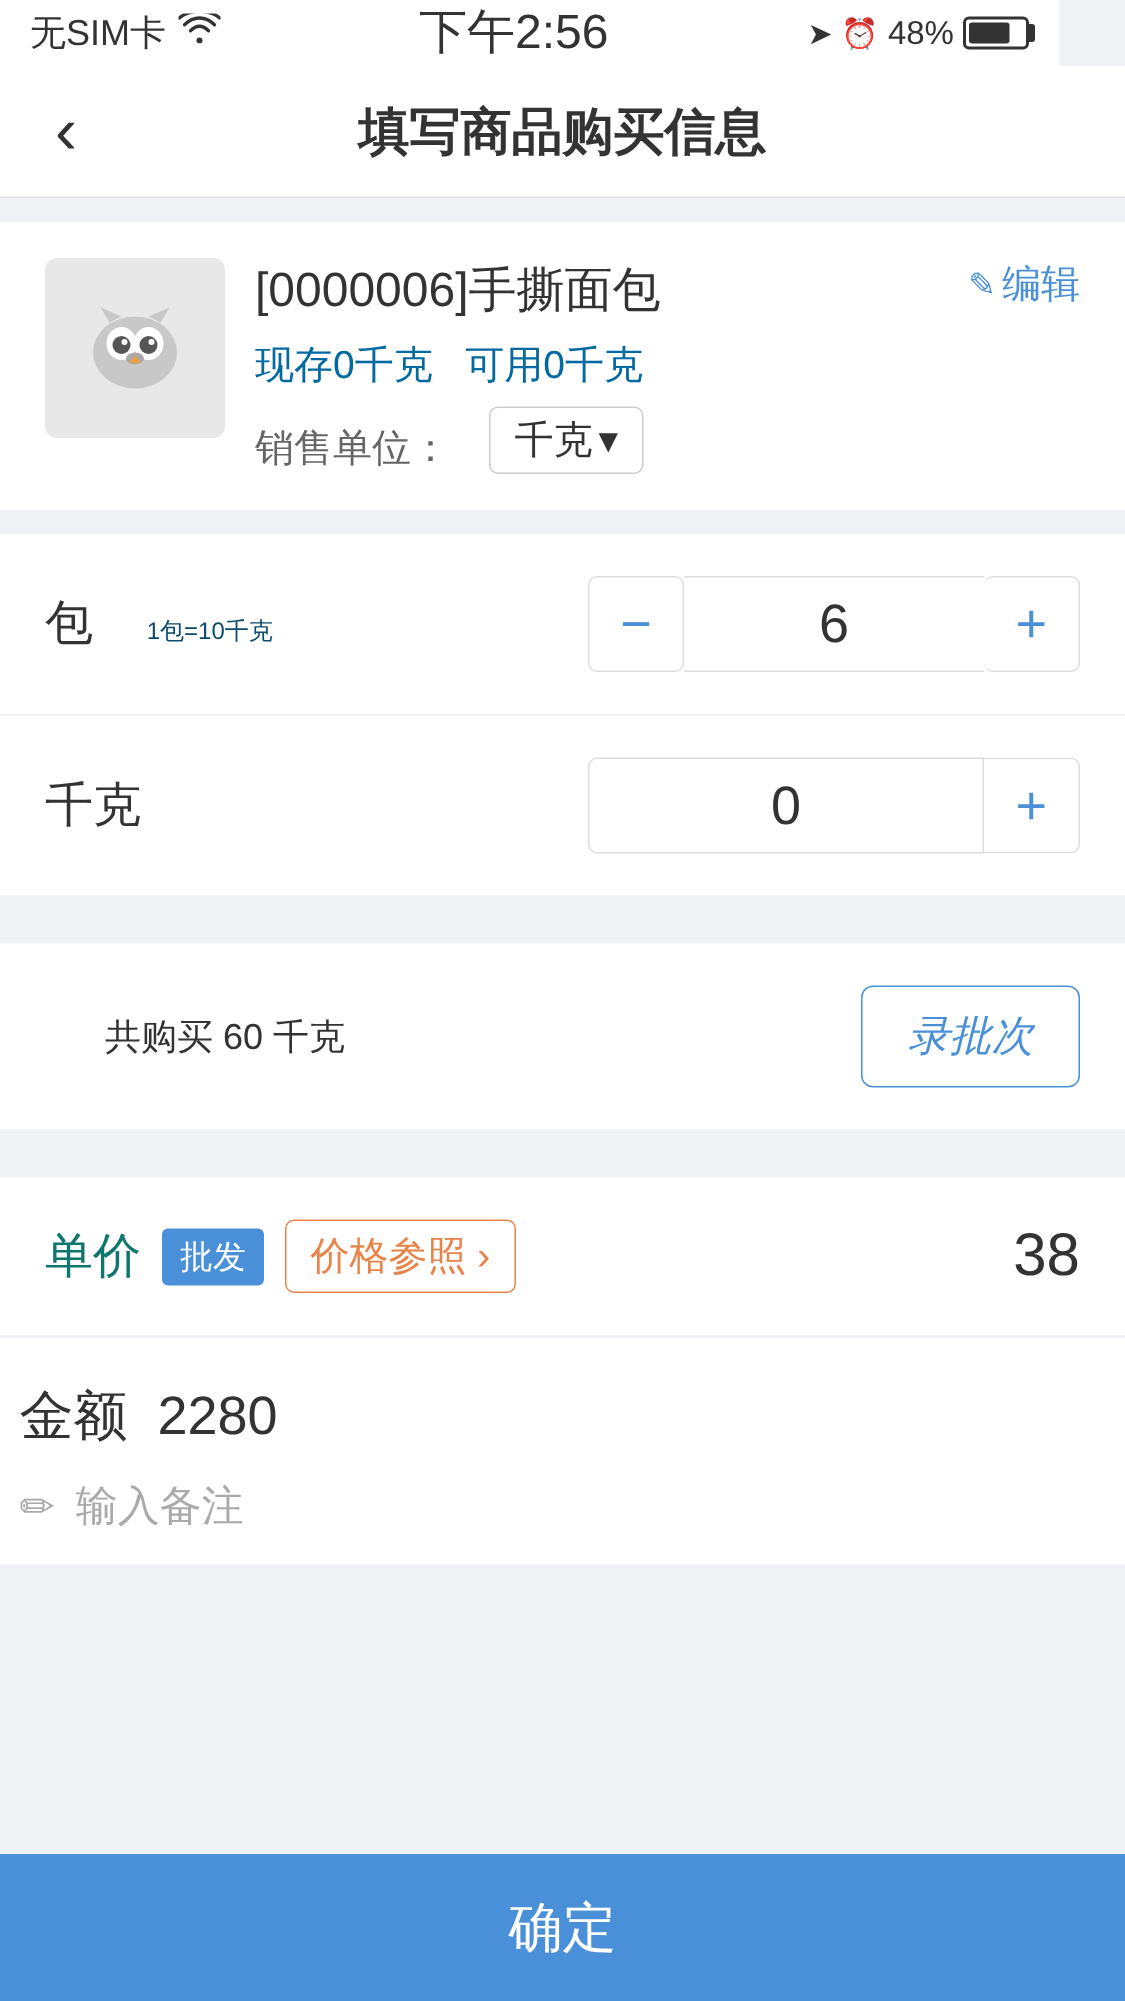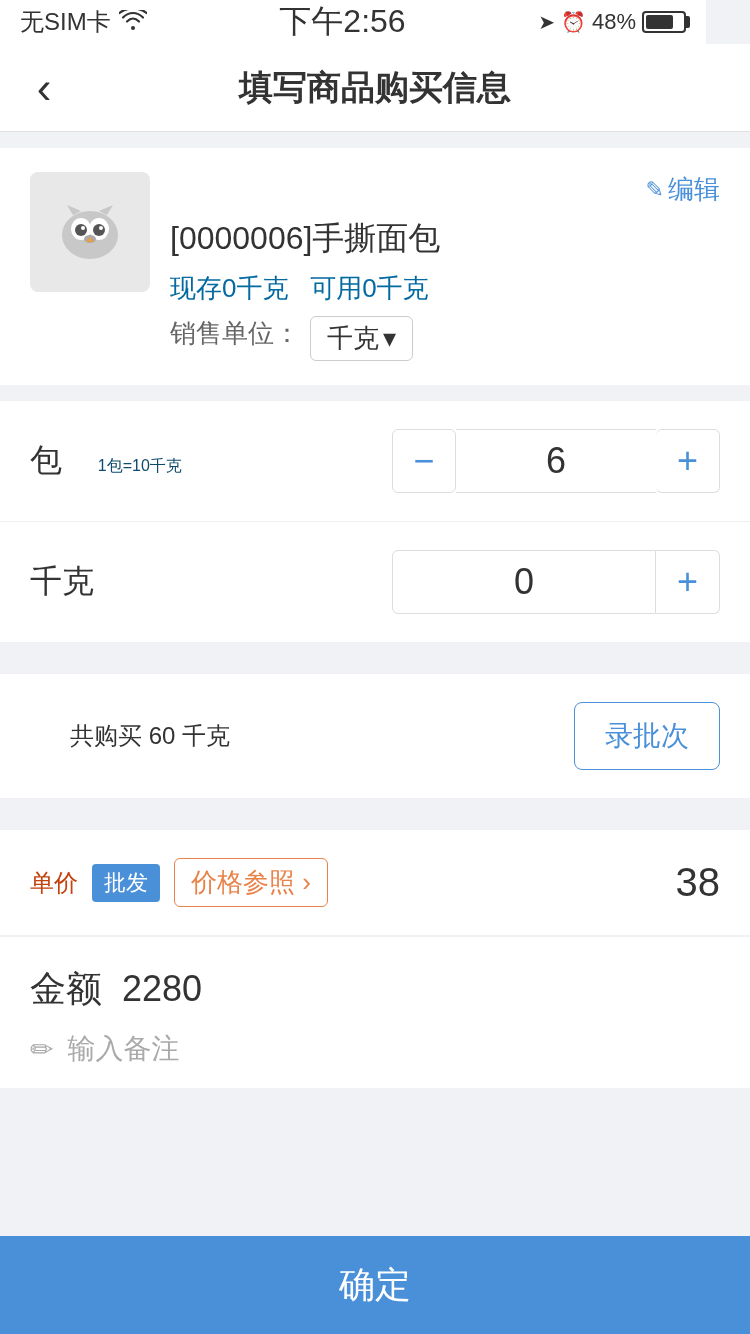--- a/index.html
+++ b/index.html
@@ -68,23 +68,23 @@
       align-items: flex-start;
       gap: 20px;
     }
     .product-image {
       width: 120px; height: 120px;
       background: #e8e8e8; border-radius: 8px;
       display: flex; align-items: center; justify-content: center;
       flex-shrink: 0;
     }
     .product-info { flex: 1; }
-    .product-name { font-size: 32px; color: #333; font-weight: 500; margin-bottom: 10px; margin-top: 45px; }
+    .product-name { font-size: 32px; color: #333; font-weight: 500; margin-bottom: 10px; }
     .product-stock { font-size: 26px; color: #0369a1; margin-bottom: 10px; }
-    .product-unit { font-size: 26px; color: #666; display: flex; align-items: flex-start; gap: 10px; font-family: Liberation Serif, serif; }
+    .product-unit { font-size: 26px; color: #666; display: flex; align-items: flex-end; gap: 26px; font-family: Liberation Serif, serif; }
     .unit-dropdown {
       border: 1px solid #ccc; border-radius: 6px; padding: 4px 16px;
       font-size: 26px; color: #333; background: #fff; display: flex; align-items: center; gap: 4px;
     }
     .edit-btn {
       font-size: 26px; color: #4a90d9; display: flex; align-items: center; gap: 4px;
       white-space: nowrap;
     }
 
     
@@ -130,48 +130,48 @@
     
     .summary-row {
       background: #fff;
       display: flex; align-items: center; justify-content: space-between;
       padding: 28px 30px;
       margin-top: 16px;
     }
     .summary-text { font-size: 24px; color: #333; margin-left: 40px; }
     .batch-btn {
       border: 1px solid #4a90d9; border-radius: 8px; padding: 14px 30px;
-      font-size: 28px; color: #4a90d9; background: #fff; cursor: pointer;
+      font-size: 28px; color: #4a90d9; background: #fff; cursor: pointer; font-style: italic;
     }
 
     
     .price-section {
       background: #fff;
       margin-top: 16px;
       padding: 28px 30px;
       display: flex; align-items: center; justify-content: space-between;
     }
     .price-left { display: flex; align-items: center; gap: 14px; }
-    .price-label { font-size: 24px; color: #c2410c; }
+    .price-label { font-size: 32px; color: #0f766e; }
     .price-badge {
       background: #4a90d9; color: #fff; font-size: 22px;
       padding: 4px 12px; border-radius: 4px;
     }
     .price-ref-btn {
       border: 1px solid #e8834a; border-radius: 6px; padding: 6px 16px;
       font-size: 26px; color: #e8834a; background: #fff; cursor: pointer;
       display: flex; align-items: center; gap: 4px;
     }
     .price-value { font-size: 40px; color: #333; font-weight: 400; }
 
     
     .amount-section {
       background: #fff;
       margin-top: 2px;
-      padding: 28px 30px 20px;
+      padding: 28px 13px 20px;
     }
     .amount-row { font-size: 36px; color: #333; font-weight: 500; margin-bottom: 16px; }
     .note-row {
       display: flex; align-items: center; gap: 14px;
       font-size: 28px; color: #aaa; cursor: pointer;
     }
     .pencil-icon { font-size: 28px; color: #aaa; }
 
     
     .confirm-btn {

